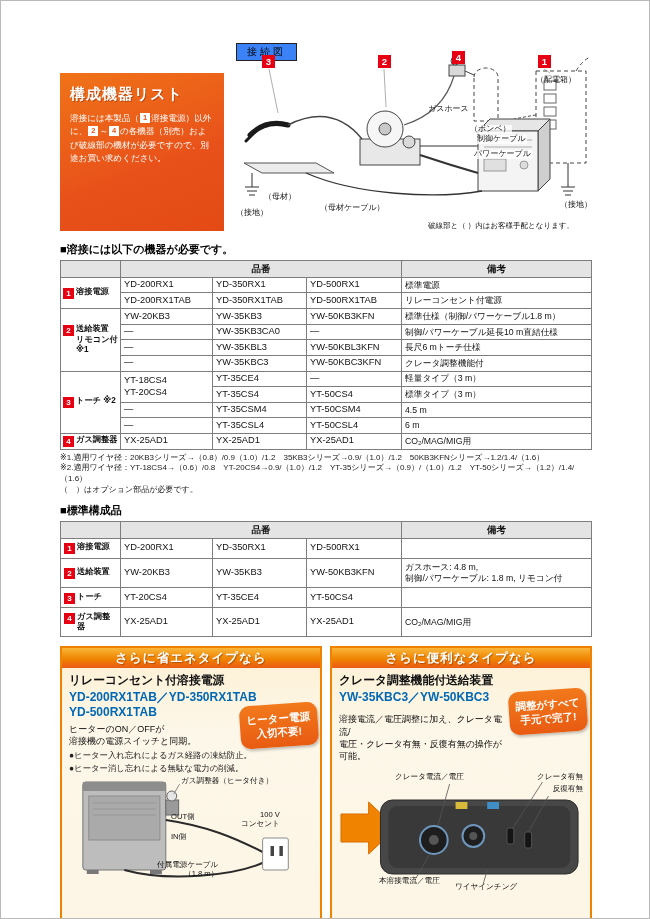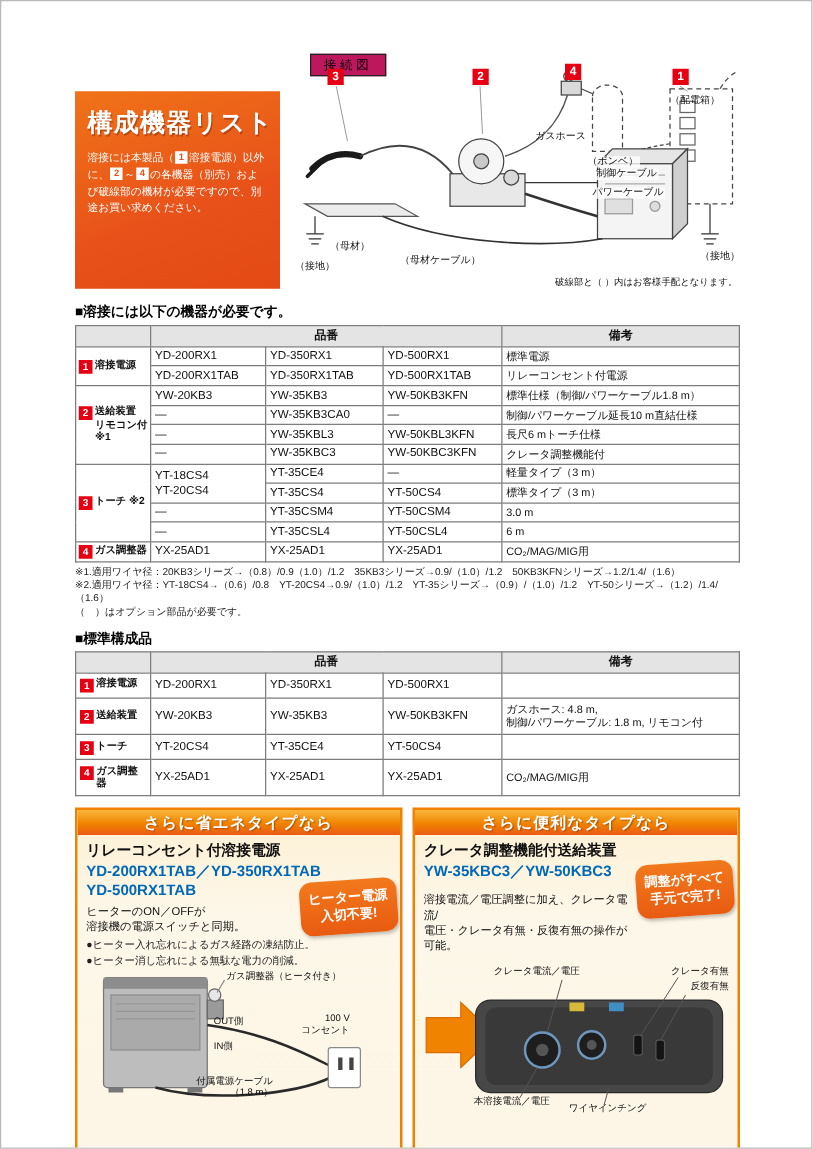--- a/index.html
+++ b/index.html
@@ -1,26 +1,26 @@
 <!DOCTYPE html>
 <html><head>
 <meta charset="utf-8">
 <style>
 *{margin:0;padding:0;box-sizing:border-box;}
 body{font-family:"Liberation Sans","DejaVu Sans",sans-serif;background:#ffffff;}
 .page{position:relative;width:650px;height:919px;background:#fff;border:1px solid #b9b9b9;overflow:hidden;}
 .content{position:absolute;left:59px;top:42px;width:532px;}
 .top-row{display:flex;height:192px;}
 .title-box{width:164px;margin-top:30px;height:158px;background:linear-gradient(160deg,#f07318,#e8511a 60%,#e34a14);padding:12px 10px 10px;color:#fff;}
-.main-title{font-size:20px;letter-spacing:1px;font-weight:bold;text-shadow:1px 1px 0 rgba(90,20,0,.35);margin-bottom:8px;white-space:nowrap;}
+.main-title{font-size:15px;letter-spacing:1px;font-weight:bold;text-shadow:1px 1px 0 rgba(90,20,0,.35);margin-bottom:8px;white-space:nowrap;}
 .title-desc{font-size:8.6px;line-height:1.55;}
 .inline-num{display:inline-block;width:10px;height:10px;background:#fff;color:#e8511a;font-size:7.5px;font-weight:bold;text-align:center;line-height:10px;margin:0 1px;vertical-align:1px;}
 .diagram{position:relative;flex:1;margin-left:12px;height:192px;}
 .diag-svg{position:absolute;inset:0;width:100%;height:100%;}
-.diag-title{position:absolute;left:12px;top:0;border:1.3px solid #222;background:#be185d;font-size:10px;padding:1px 10px;letter-spacing:3px;}
+.diag-title{position:absolute;left:0;top:0;border:1.3px solid #222;background:#3b82f6;font-size:10px;padding:1px 10px;letter-spacing:3px;}
 .marker{position:absolute;width:13px;height:13px;background:#e60012;color:#fff;font-size:9.5px;font-weight:bold;text-align:center;line-height:13px;}
 .dlabel{position:absolute;font-size:8px;color:#111;white-space:nowrap;line-height:1.1;text-align:center;}
 .dlabel.bg{background:rgba(255,255,255,.78);padding:0 1px;}
 .sec-heading{font-size:11px;font-weight:bold;color:#000;margin:7px 0 3px;}
 table.tbl{border-collapse:collapse;width:100%;table-layout:fixed;}
 .tbl th,.tbl td{border:1px solid #7d7d7d;font-size:9.3px;padding:1.5px 3px;line-height:1.25;vertical-align:middle;color:#111;}
 .tbl td{text-align:left;font-weight:normal;}
 .tbl td.biko{text-align:left;font-size:8.7px;}
 .tbl tr.thead th{background:#e4e4e4;font-weight:bold;text-align:center;font-size:9.5px;padding:2px;}
 .tbl th.rowlbl{background:#fff;text-align:left;font-weight:bold;font-size:8.2px;padding:1px 2px;}
@@ -130,21 +130,21 @@
       <div class="marker" style="left:302px;top:12px">1</div>
       <div class="dlabel" style="left:300px;top:33px">（配電箱）</div>
       <div class="dlabel" style="left:192px;top:62px">ガスホース</div>
       <div class="dlabel bg" style="left:233px;top:82px">（ボンベ）</div>
       <div class="dlabel bg" style="left:240px;top:92px">制御ケーブル</div>
       <div class="dlabel bg" style="left:237px;top:107px">パワーケーブル</div>
       <div class="dlabel" style="left:28px;top:150px">（母材）</div>
       <div class="dlabel" style="left:84px;top:161px">（母材ケーブル）</div>
       <div class="dlabel" style="left:0px;top:166px">（接地）</div>
       <div class="dlabel" style="left:324px;top:158px">（接地）</div>
-      <div class="dlabel" style="right:2px;top:179px;font-size:7.5px">破線部と（ ）内はお客様手配となります。</div>
+      <div class="dlabel" style="right:18px;top:179px;font-size:7.5px">破線部と（ ）内はお客様手配となります。</div>
     </div>
   </div>
 
   <h2 class="sec-heading">■溶接には以下の機器が必要です。</h2>
   <table class="tbl">
     <colgroup>
           <col style="width:60px">
           <col style="width:92px">
           <col style="width:94px">
           <col style="width:95px">
@@ -221,21 +221,21 @@
       </tr>
       <tr>
         <td>YT-35CS4</td>
         <td>YT-50CS4</td>
         <td class="biko">標準タイプ（3 m）</td>
       </tr>
       <tr>
         <td>—</td>
         <td>YT-35CSM4</td>
         <td>YT-50CSM4</td>
-        <td class="biko">3.0 m</td>
+        <td class="biko">4.5 m</td>
       </tr>
       <tr>
         <td>—</td>
         <td>YT-35CSL4</td>
         <td>YT-50CSL4</td>
         <td class="biko">6 m</td>
       </tr>
       <tr>
         <th class="rowlbl">
               <span class="lblflex">

